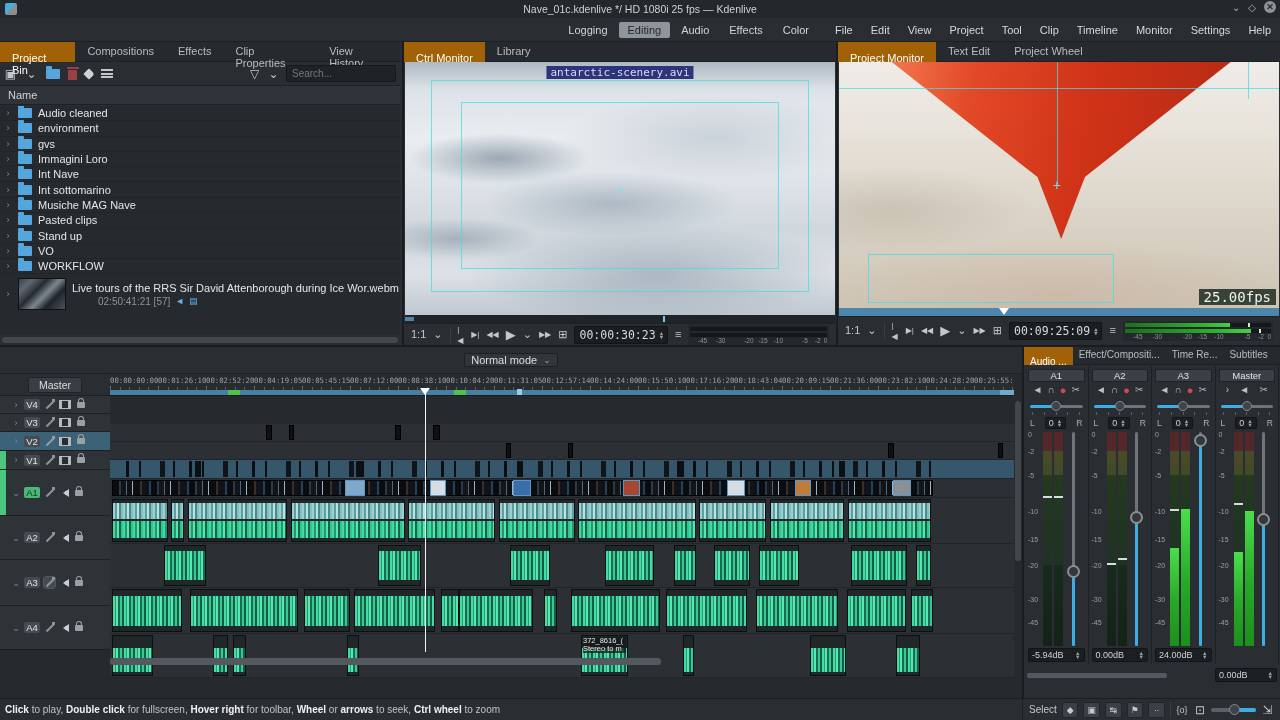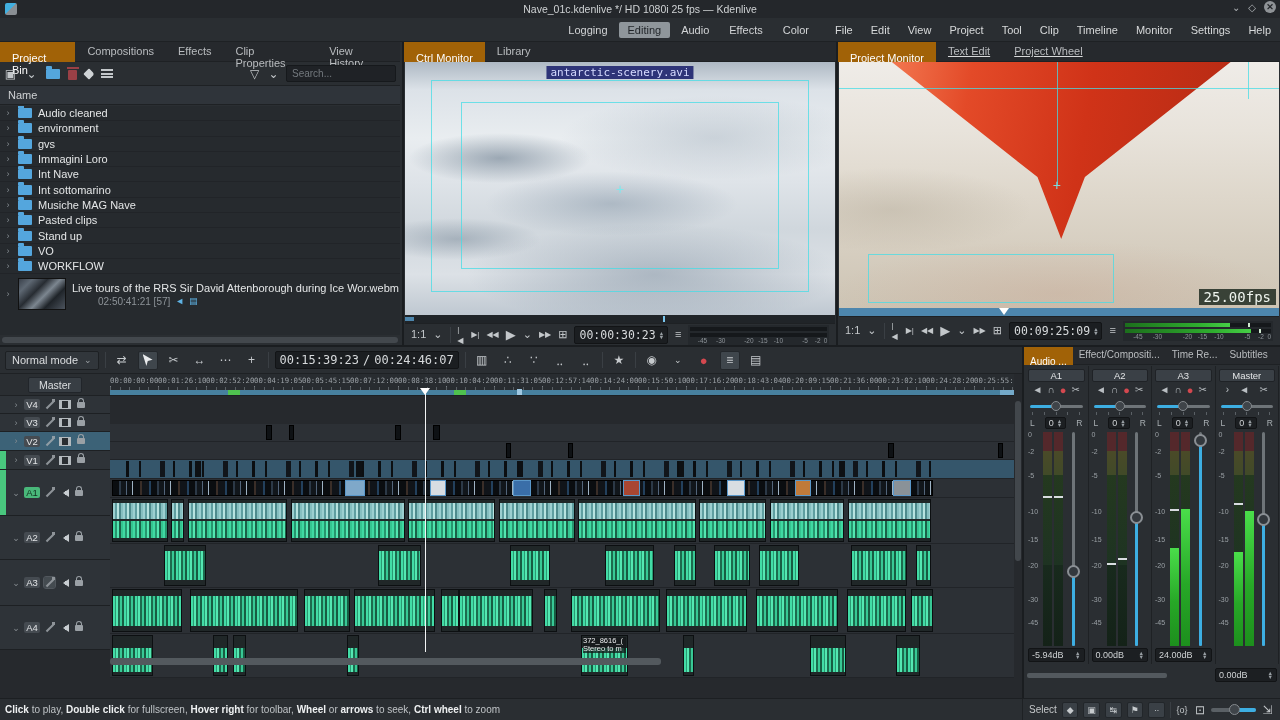--- a/index.html
+++ b/index.html
@@ -23,21 +23,21 @@
   .menu-item{padding:3px 9px;color:#d7d9da;}
   .workspaces{margin-left:auto;display:flex;gap:2px;padding-right:8px;}
   .ws-btn{padding:2px 9px;border-radius:2px;color:#d2d4d6;}
   .ws-btn.active{background:#8f969b;color:#1f2327;}
 
   
   .main{position:absolute;top:42px;left:0;width:1280px;height:303px;}
   .panel{position:absolute;top:0;bottom:0;background:#2a2e32;}
   #bin-panel{left:0;width:400px;}
   #clipmon-panel{left:402px;width:434px;border-left:2px solid #1a1d20;}
-  #projmon-panel{left:836px;width:444px;border-left:2px solid #1a1d20;text-decoration:underline;}
+  #projmon-panel{left:836px;width:444px;border-left:2px solid #1a1d20;}
 
   .tabrow{display:flex;height:20px;background:#26292d;border-bottom:1px solid #1e2124;}
   .tab{padding:3px 12px 0 12px;color:#b9bcbf;font-size:11px;height:20px;}
   .tab.active{background:#a16207;color:#fcfcfc;border-top:7px solid #a16207;}
 
   
   .bin-toolbar{display:flex;align-items:center;height:24px;padding:0 4px;gap:8px;border-bottom:1px solid #1e2124;}
   .tool-ic{color:#c3c7ca;font-size:12px;line-height:12px;display:inline-flex;align-items:center;justify-content:center;min-width:13px;height:14px;}
   .trash{width:9px;height:10px;background:#9a4046;border-radius:1px;position:relative;margin-top:2px;}
   .trash::before{content:'';position:absolute;top:-3px;left:-1.5px;width:12px;height:2px;background:#9a4046;}
@@ -111,21 +111,21 @@
   .am-bar{position:absolute;left:2px;right:2px;height:4px;background:#15181b;}
   .am-bar.b1{top:2px;} .am-bar.b2{top:8px;}
   .am-lit{position:absolute;left:0;top:0;bottom:0;background:linear-gradient(90deg,#1c6e1c,#2fae2f 70%,#46cf46);}
   .am-peak{position:absolute;top:0;bottom:0;width:2px;background:#cfe8cf;}
   .am-ticks{position:absolute;left:0;right:0;bottom:0;height:8px;}
   .am-ticks span{position:absolute;font-size:6.5px;color:#8d9398;transform:translateX(-50%);}
 
   
   .bottom{position:absolute;top:345px;left:0;width:1280px;height:353px;background:#2a2e32;border-top:2px solid #1a1d20;}
   .tl-toolbar{position:absolute;left:0;top:0;width:1022px;height:27px;display:flex;align-items:center;
-    gap:6px;padding:6px 5px;border-bottom:1px solid #1e2124;}
+    gap:6px;padding:6px 5px;border-bottom:1px solid #1e2124;flex-direction:column;}
   .combo{display:flex;align-items:center;gap:6px;background:#31363b;border:1px solid #1d2023;border-radius:2px;
     height:19px;padding:0 6px;color:#dcdee0;}
   .tool-btn{min-width:20px;height:19px;display:flex;align-items:center;justify-content:center;
     color:#c6cacd;font-size:12px;border-radius:2px;}
   .tool-btn.on{background:#3f464c;border:1px solid #23272b;}
   .cursor-ic{width:10px;height:12px;background:#e8eaec;clip-path:polygon(0 0,38% 100%,52% 58%,100% 48%);}
   .red-dot{color:#d4484f;font-size:13px;}
   .vsep{width:1px;height:16px;background:#3a3f44;}
 
   .timeline{position:absolute;left:0;top:27px;width:1022px;bottom:0;background:#26292d;}

